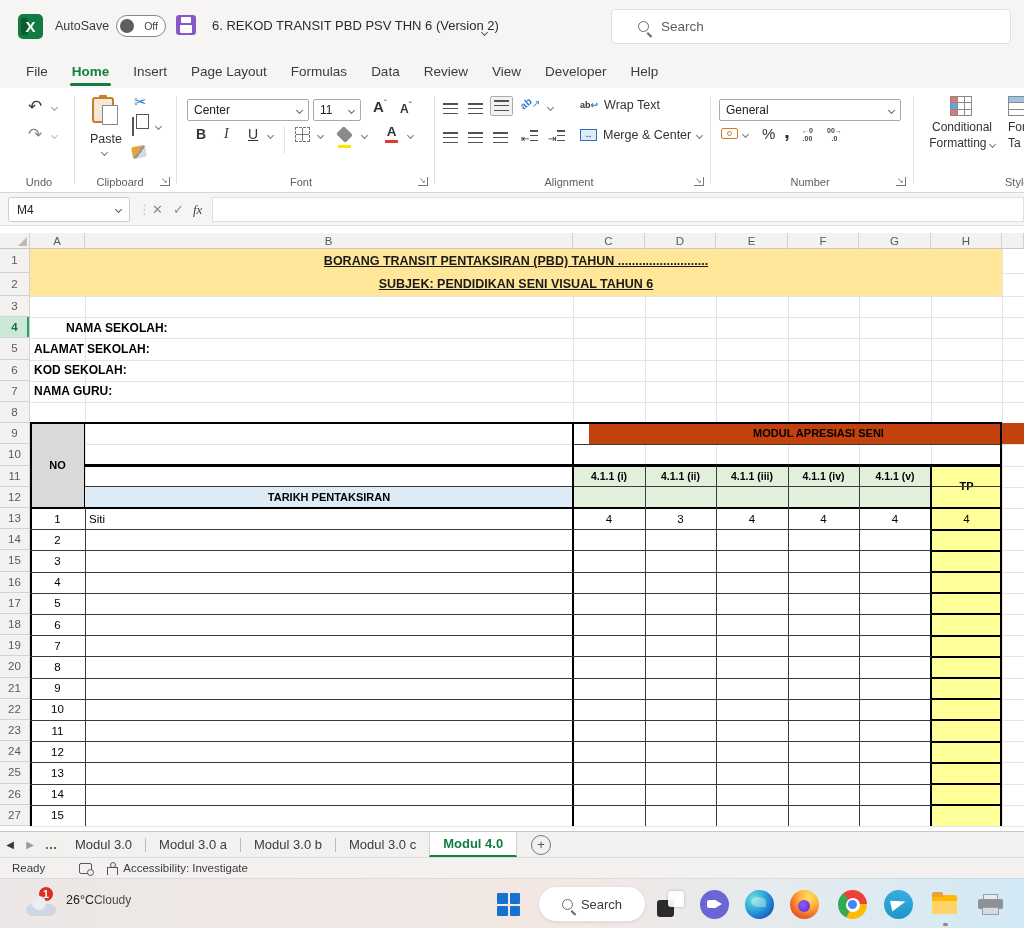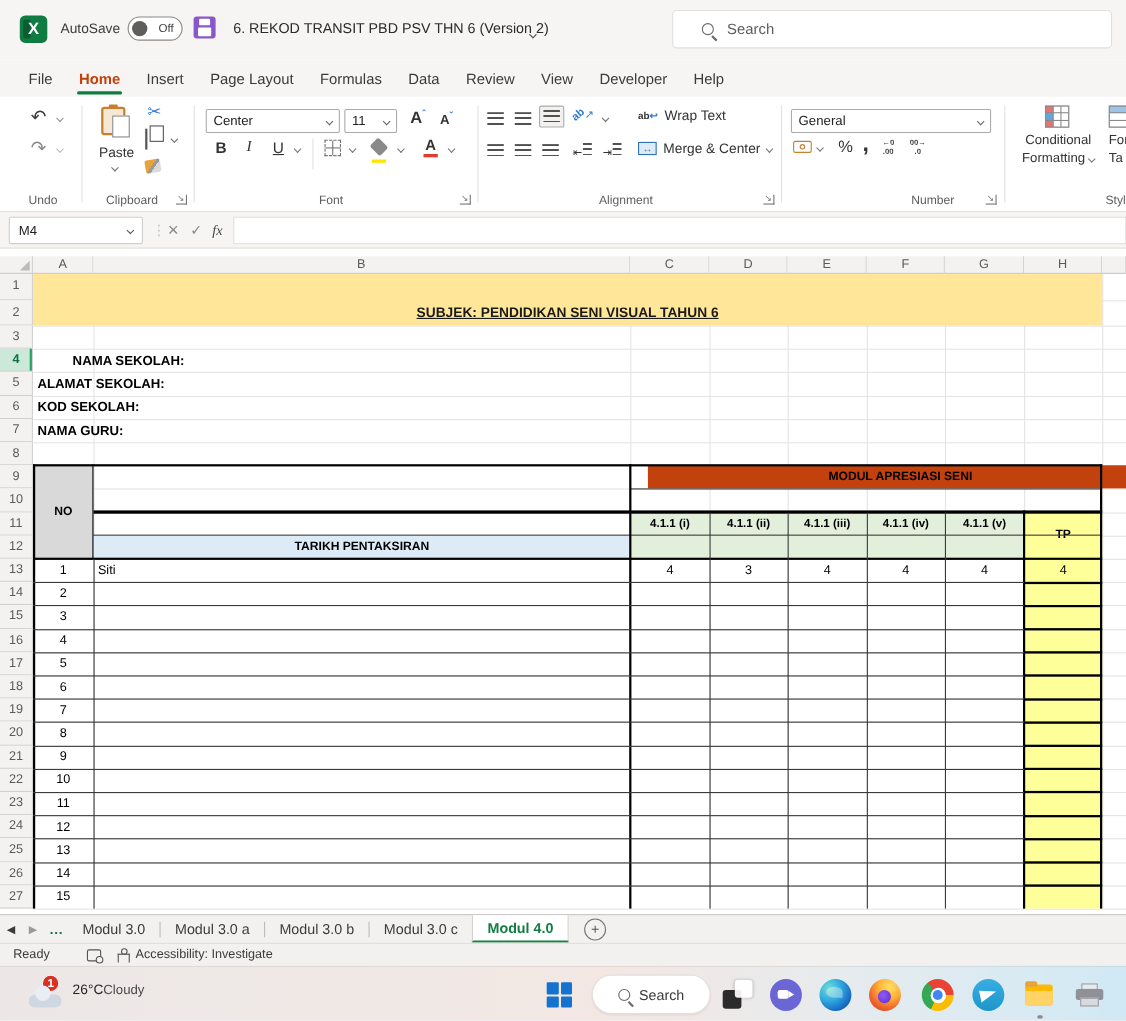--- a/index.html
+++ b/index.html
@@ -24,21 +24,21 @@
   .fchev{position:absolute;left:482px;top:21px}
   .chev{display:inline-block;width:7px;height:7px;border-right:1.6px solid #555;border-bottom:1.6px solid #555;transform:rotate(45deg)}
   .chev.sm{width:5px;height:5px;border-width:1.2px}
   .searchbox{position:absolute;left:611px;top:9px;width:400px;height:35px;background:#fff;border:1px solid #E1DFDD;border-radius:4px;display:flex;align-items:center;padding-left:26px;gap:12px}
   .mag{width:11px;height:11px;border:1.7px solid #6a6a6a;border-radius:50%;position:relative;flex:none}
   .mag:after{content:"";position:absolute;left:9px;top:10px;width:6px;height:1.7px;background:#6a6a6a;transform:rotate(45deg);transform-origin:0 0}
   .search-lbl{font-size:13.5px;color:#605E5C}
   
   .menubar{position:absolute;left:0;top:55px;width:1024px;height:33px;background:#F7F5F3;display:flex;align-items:center;padding-left:14px}
   .mtab{position:relative;font-size:13.5px;color:#3b3b3b;padding:7px 12px;cursor:default;white-space:nowrap}
-  .mtab.active{font-weight:bold;color:#c2410c}
+  .mtab.active{font-weight:bold;color:#15803d}
   .mtab.active:after{content:"";position:absolute;left:10px;right:10px;bottom:0;height:3px;background:#107C41;border-radius:2px}
   
   .ribbon{position:absolute;left:0;top:88px;width:1024px;height:105px;background:#fff;border-bottom:1px solid #D8D6D4}
   .rdiv{position:absolute;top:8px;bottom:8px;width:1px;background:#E3E1DF}
   .glabel{position:absolute;bottom:4px;font-size:11px;color:#605E5C;text-align:center}
   .dlg{position:absolute;bottom:6px;font-size:8px;color:#767676;border-bottom:1px solid #767676;border-right:1px solid #767676;line-height:8px;padding:0 1px}
   .ricon{color:#3b3b3b;font-size:15px;line-height:1}
   .combo{position:absolute;border:1px solid #ABABAB;border-radius:2px;background:#fff;font-size:12px;color:#222;display:flex;align-items:center;padding:0 6px;justify-content:space-between}
   .bars{width:15px;height:12px;background:repeating-linear-gradient(to bottom,#515151 0 1.6px,transparent 1.6px 4.8px)}
   .selbox{border:1px solid #ABABAB;border-radius:2px;background:#F2F1F0;padding:3px}
@@ -255,21 +255,21 @@
     <div class="abs" style="left:762px;top:37px;font-size:15px;color:#333">%</div>
     <div class="abs" style="left:784px;top:31px;font-size:21px;font-weight:bold;color:#333">,</div>
     <div class="abs microtxt" style="left:802px;top:39px">
       <div>←0</div>
         <div>.00</div>
     </div>
     <div class="abs microtxt" style="left:827px;top:39px">
       <div>00→</div>
         <div>.0</div>
     </div>
-    <div class="glabel" style="left:748px;width:200px">Number</div>
+    <div class="glabel" style="left:710px;width:200px">Number</div>
     <span class="dlg" style="left:896px">↘</span>
     <div class="rdiv" style="left:913px"></div>
 
     <div class="abs" style="left:950px;top:8px">
       <span class="cfic">
           <span></span>
           <span></span>
           <span></span>
           <span></span>
           <span></span>
@@ -384,20 +384,21 @@
       <div class="gline" style="left: 573px; top: 249px; width: 1px; height: 577px;"></div>
       <div class="gline" style="left: 645px; top: 249px; width: 1px; height: 577px;"></div>
       <div class="gline" style="left: 716px; top: 249px; width: 1px; height: 577px;"></div>
       <div class="gline" style="left: 788px; top: 249px; width: 1px; height: 577px;"></div>
       <div class="gline" style="left: 859px; top: 249px; width: 1px; height: 577px;"></div>
       <div class="gline" style="left: 931px; top: 249px; width: 1px; height: 577px;"></div>
       <div class="gline" style="left: 1002px; top: 249px; width: 1px; height: 577px;"></div>
     </div>
 
   <div class="titleband">
+    <div class="tline" style="top:0">BORANG TRANSIT PENTAKSIRAN (PBD) TAHUN ..........................</div>
     <div class="tline" style="top:23.5px">SUBJEK: PENDIDIKAN SENI VISUAL TAHUN 6</div>
   </div>
 
   <div id="info-labels">
       <div class="infolbl" style="top: 317.2px; margin-left: 32px;">NAMA SEKOLAH:</div>
       <div class="infolbl" style="top: 338.4px;">ALAMAT SEKOLAH:</div>
       <div class="infolbl" style="top: 359.6px;">KOD SEKOLAH:</div>
       <div class="infolbl" style="top: 380.8px;">NAMA GURU:</div>
     </div>
 

